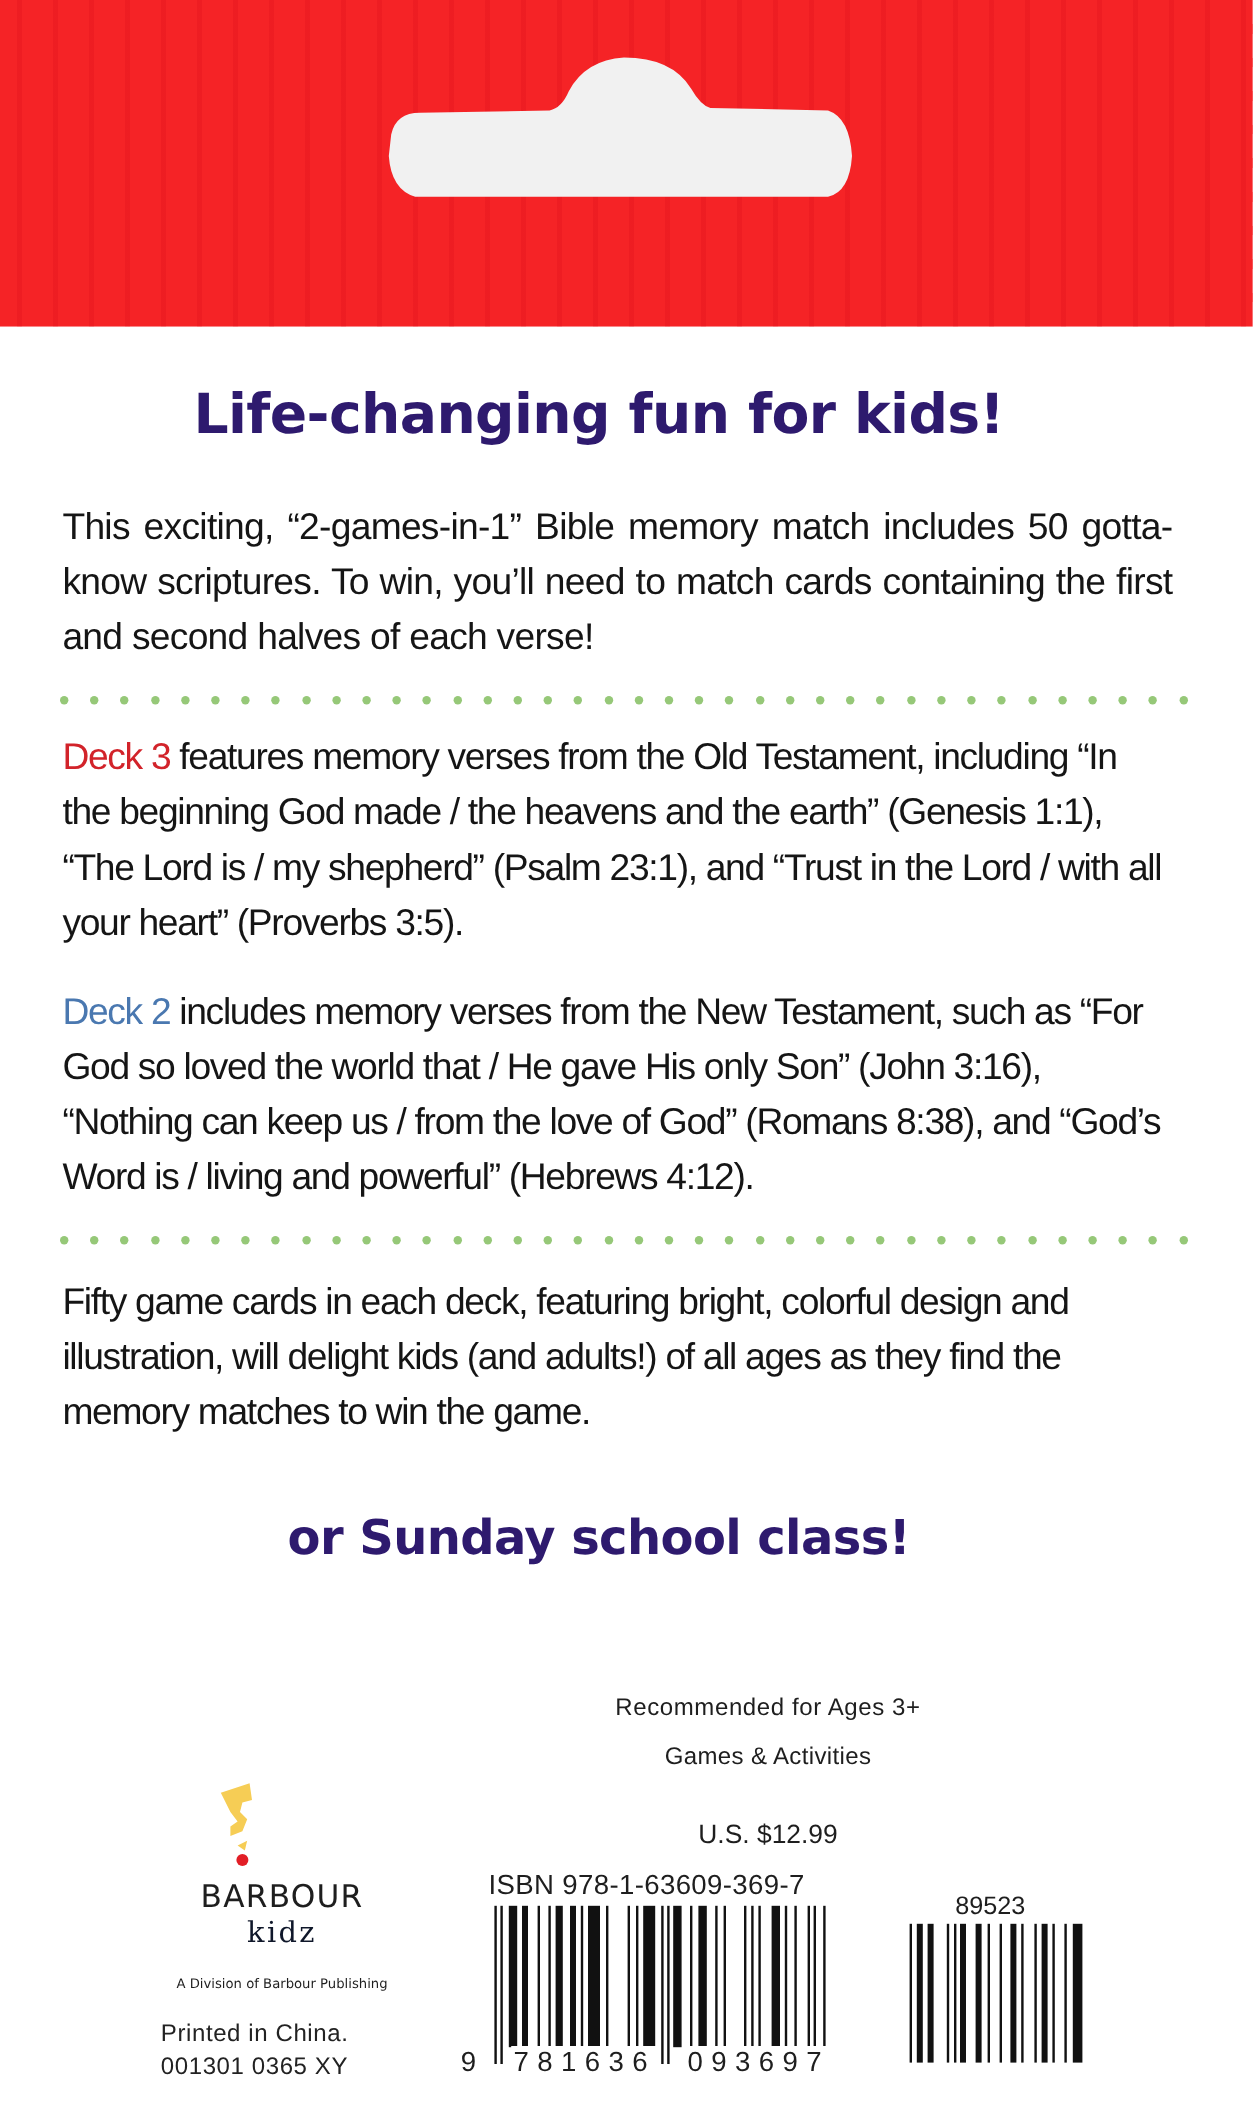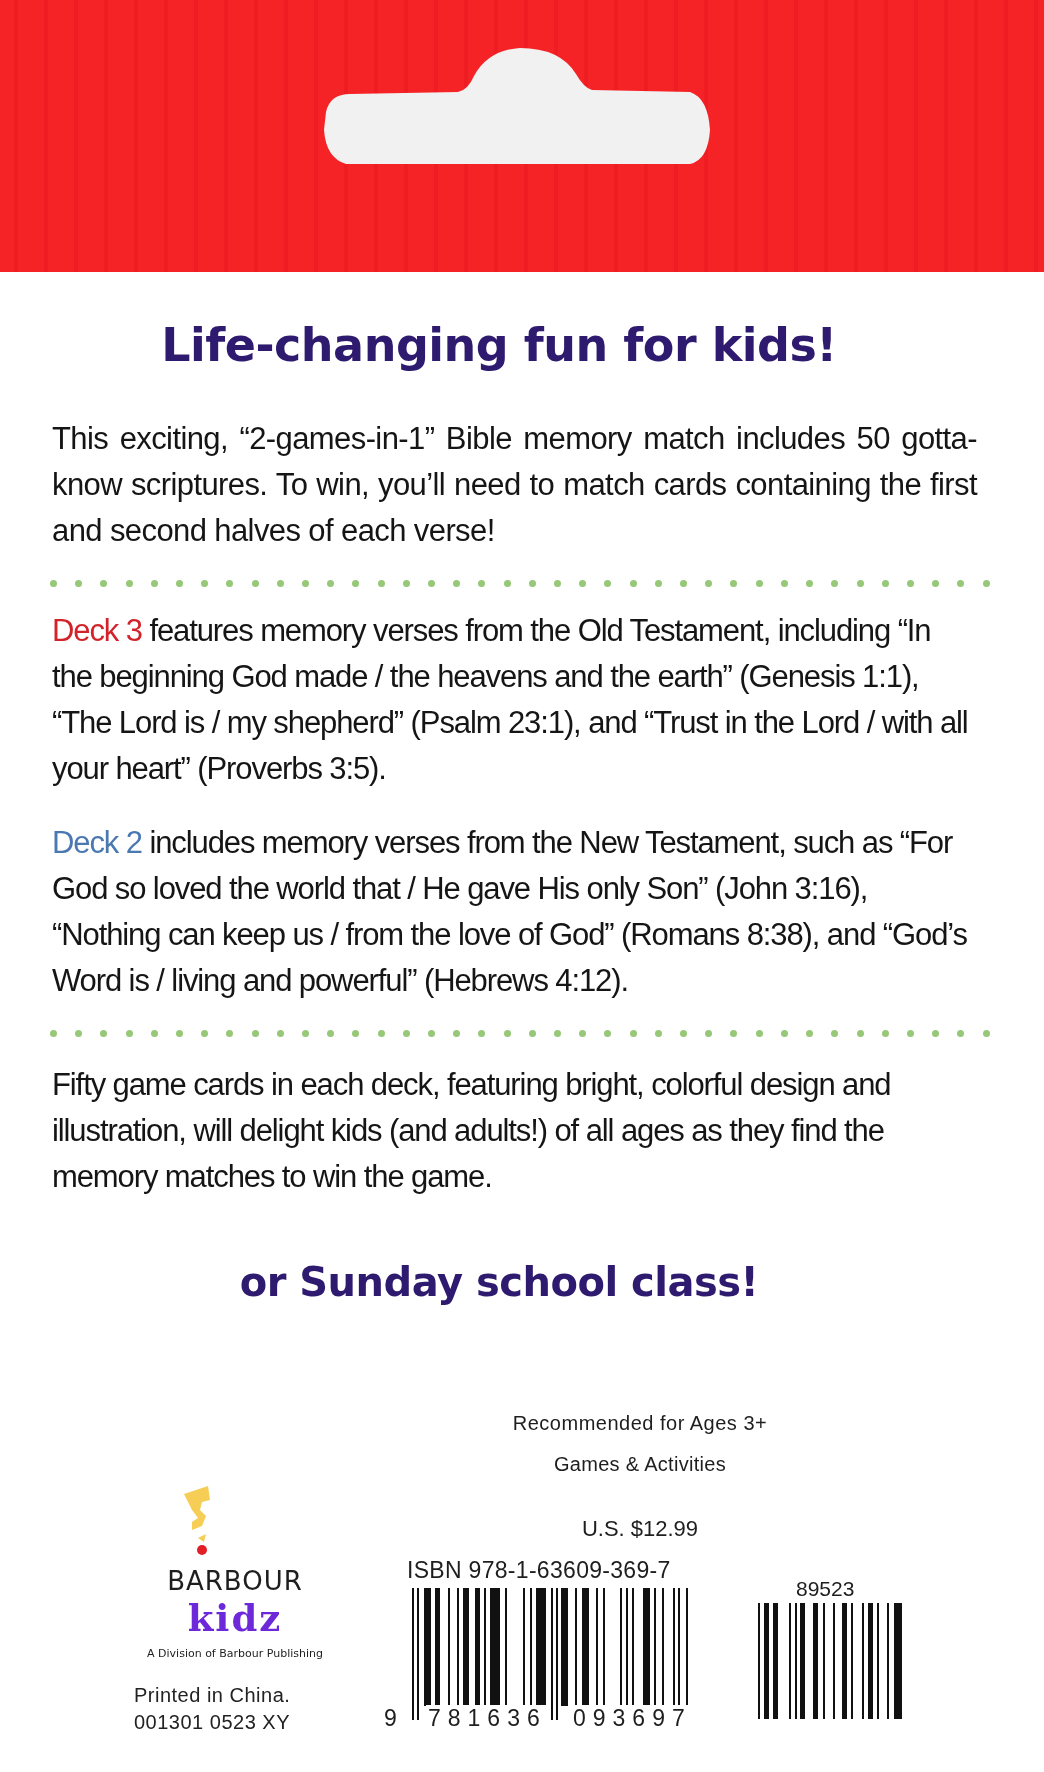--- a/index.html
+++ b/index.html
@@ -55,21 +55,21 @@
   #bd-lead { left: 384px; background: transparent; letter-spacing: 0; }
   #bd-left { left: 426px; padding: 0 2px; }
   #bd-right { left: 571px; padding: 0 2px; }
 
   #addon-num { position: absolute; left: 796px; top: 1577px; font-size: 21px; color: #1e1e1e; }
   .barcode-addon { position: absolute; left: 756px; top: 1603px; height: 116px; width: 150px; }
 
   .logo { position: absolute; left: 120px; top: 1470px; width: 230px; }
   .logo-mark { position: absolute; left: 58px; top: 10px; }
   #brand-top { position: absolute; left: 0; top: 96px; width: 230px; text-align: center; font-family: "DejaVu Sans", sans-serif; font-size: 26px; letter-spacing: 1px; color: #1e1e1e; }
-  #brand-kidz { position: absolute; left: 0; top: 126px; width: 230px; text-align: center; font-family: "DejaVu Serif", serif; font-weight: bold; font-size: 37px; letter-spacing: 2px; color: #6d28d9; }
+  #brand-kidz { position: absolute; left: 0; top: 126px; width: 230px; text-align: center; font-family: "DejaVu Serif", serif; font-weight: normal; font-size: 24px; letter-spacing: 2px; color: #0f172a; }
   #brand-sub { position: absolute; left: 0; top: 177px; width: 230px; text-align: center; font-family: "DejaVu Sans", sans-serif; font-size: 11px; color: #1e1e1e; }
 
   #printed { position: absolute; left: 134px; top: 1682px; font-size: 20px; line-height: 27px; color: #222; letter-spacing: 0.5px; }
 </style>
 </head>
 <body>
 
 <div class="red-band">
   <svg class="hang-hole" width="1044" height="272" viewBox="0 0 1044 272">
     <path d="M350 94 Q330 94 326 112 L324 130 Q326 158 346 164 L690 164 Q708 160 710 130 Q708 98 690 92 L592 90 Q584 88 576 74 Q560 48 520 48 Q488 50 474 76 Q468 90 458 92 Z" fill="#f1f1f1"></path>
@@ -245,14 +245,14 @@
     <path d="M20 58 L28 54 L26 62 Z" fill="#f6cd55"></path>
     <circle cx="24" cy="70" r="5" fill="#e21e26"></circle>
   </svg>
   <div id="brand-top">BARBOUR</div>
   <div id="brand-kidz">kidz</div>
   <div id="brand-sub">A Division of Barbour Publishing</div>
 </div>
 
 <div id="printed">
   <div>Printed in China.</div>
-  <div>001301 0523 XY</div>
+  <div>001301 0365 XY</div>
 </div>
 
 </body></html>

